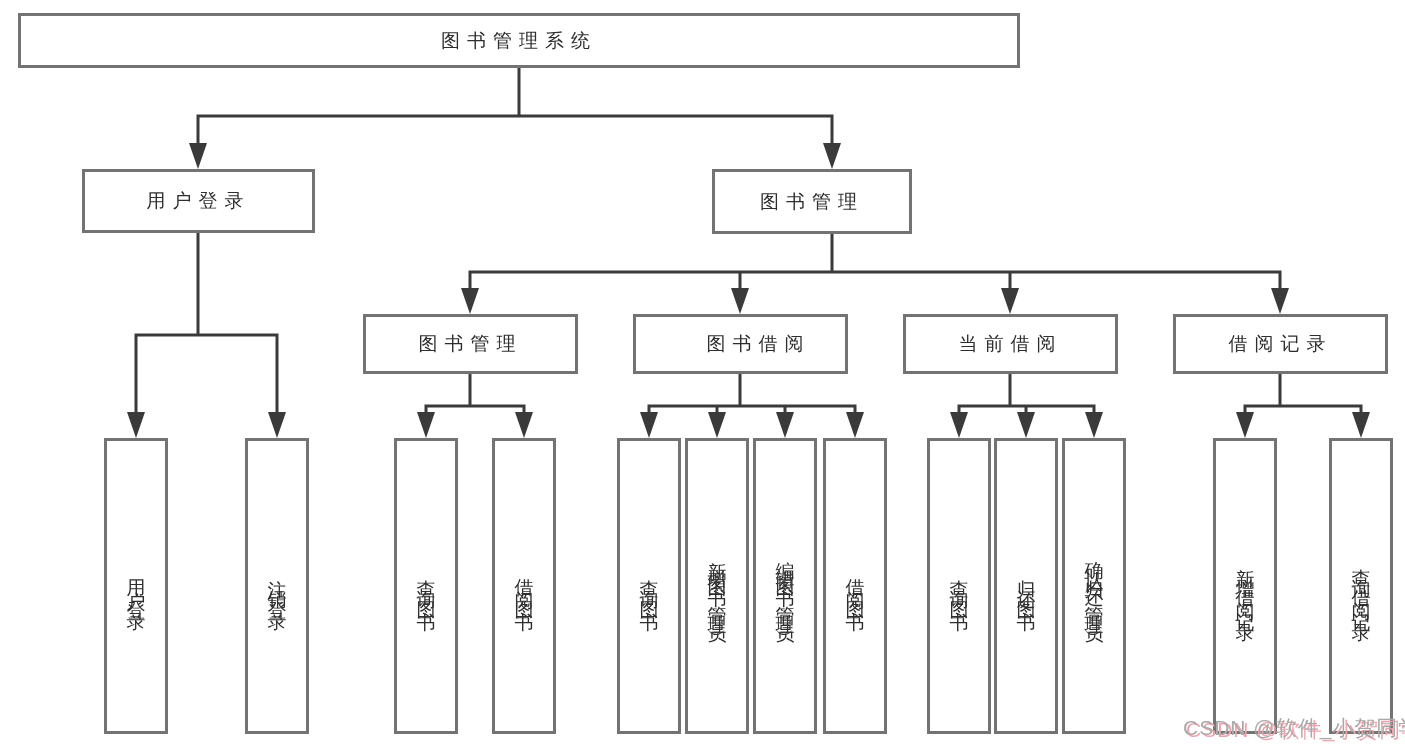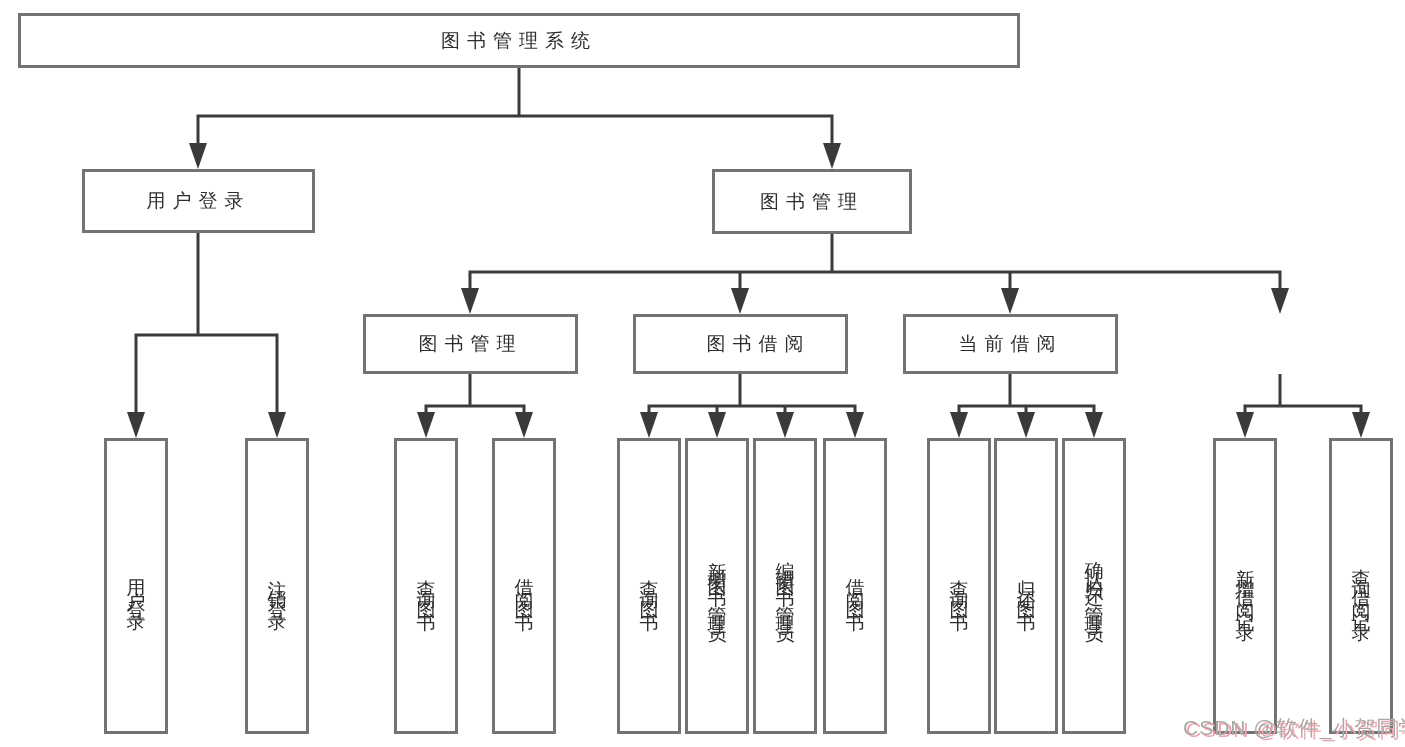--- a/index.html
+++ b/index.html
@@ -125,20 +125,23 @@
 
   <div class="node h-node" style="left:363px; top:314px; width:215px; height:60px;">
     <span>图书管理</span>
   </div>
   <div class="node h-node" style="left:633px; top:314px; width:215px; height:60px;padding-left:36px;">
     <span>图书借阅</span>
   </div>
   <div class="node h-node" style="left:903px; top:314px; width:215px; height:60px;font-family:Liberation Mono, monospace;">
     <span>当前借阅</span>
   </div>
+  <div class="node h-node" style="left:1173px; top:314px; width:215px; height:60px;">
+    <span>借阅记录</span>
+  </div>
 
   <div class="node v-node" style="left:104px; top:438px; width:64px; height:296px;">
     <span>用户登录</span>
   </div>
   <div class="node v-node" style="left:245px; top:438px; width:64px; height:296px;">
     <span>注销登录</span>
   </div>
 
   <div class="node v-node" style="left:394px; top:438px; width:64px; height:296px;">
     <span>查询图书</span>

